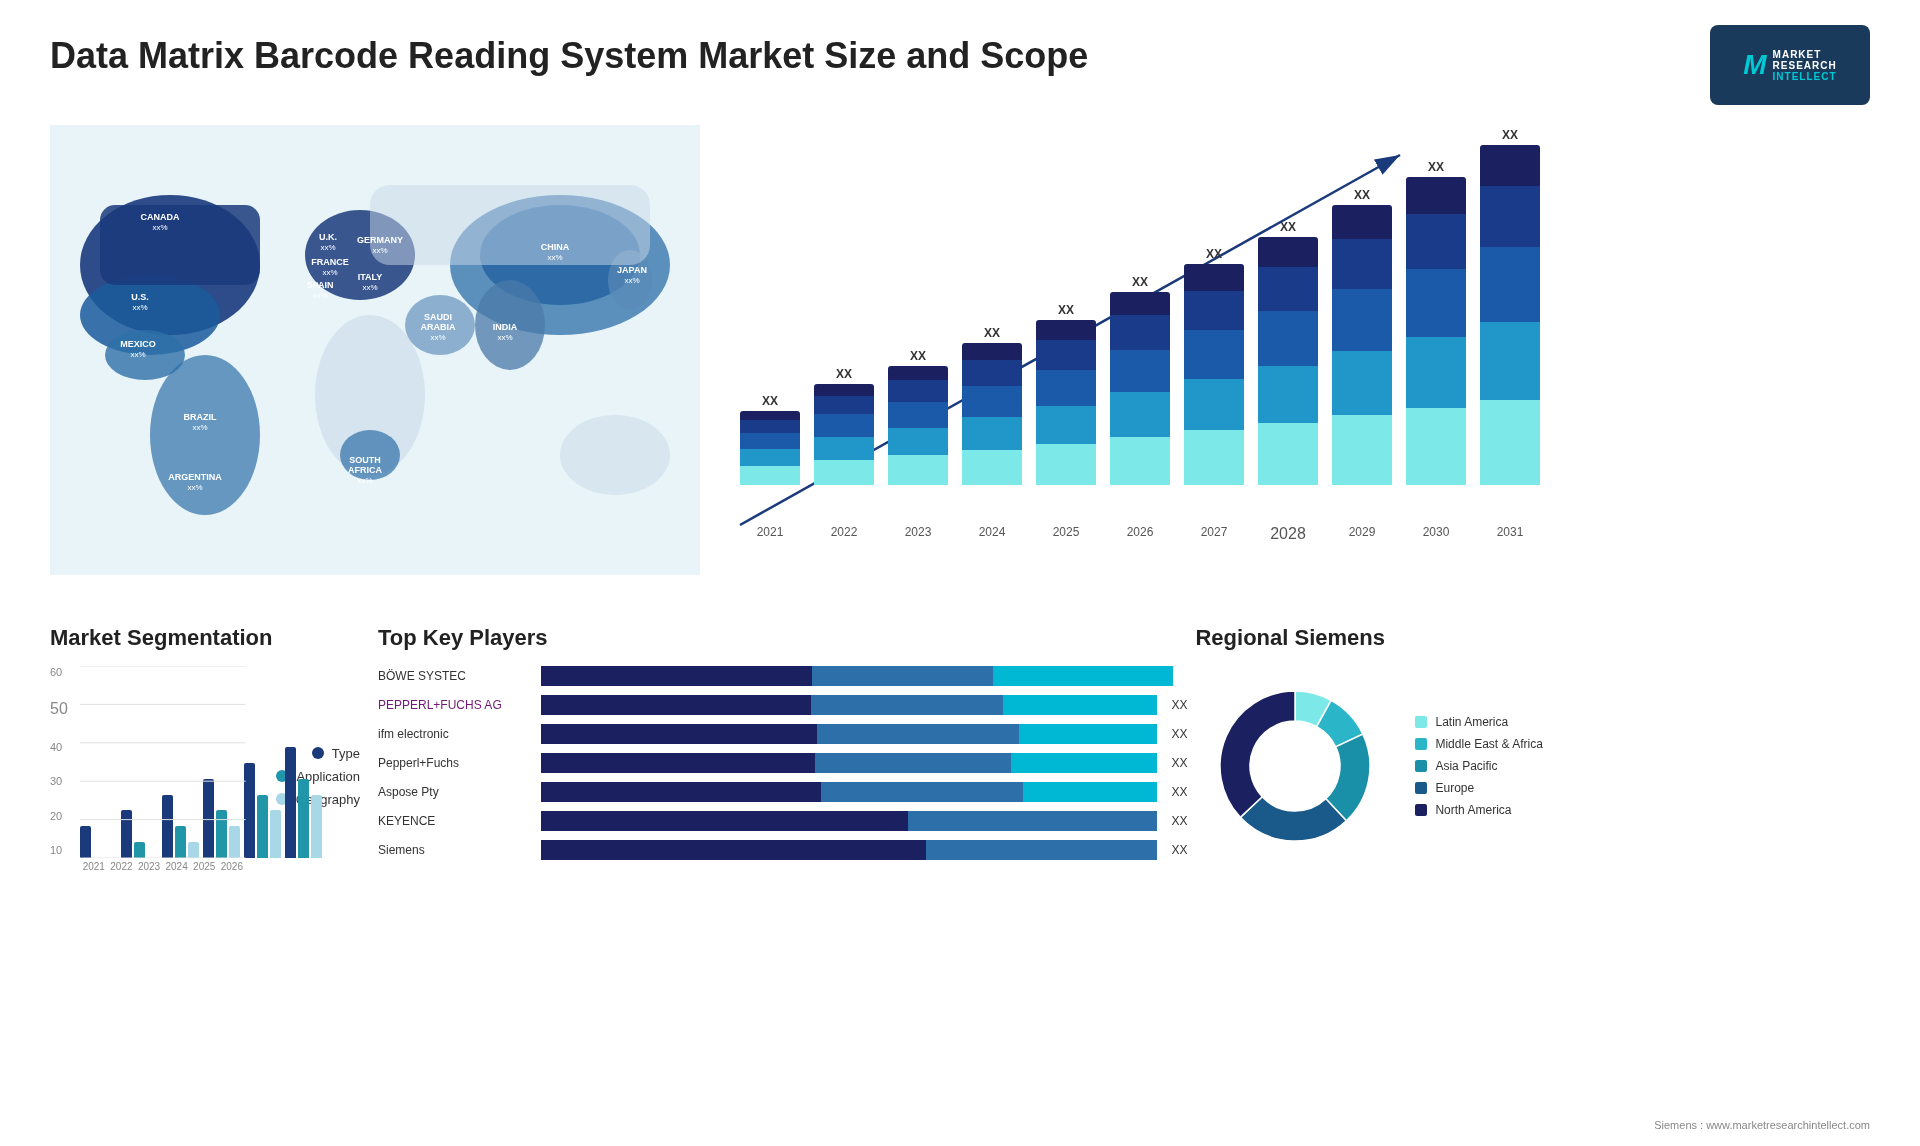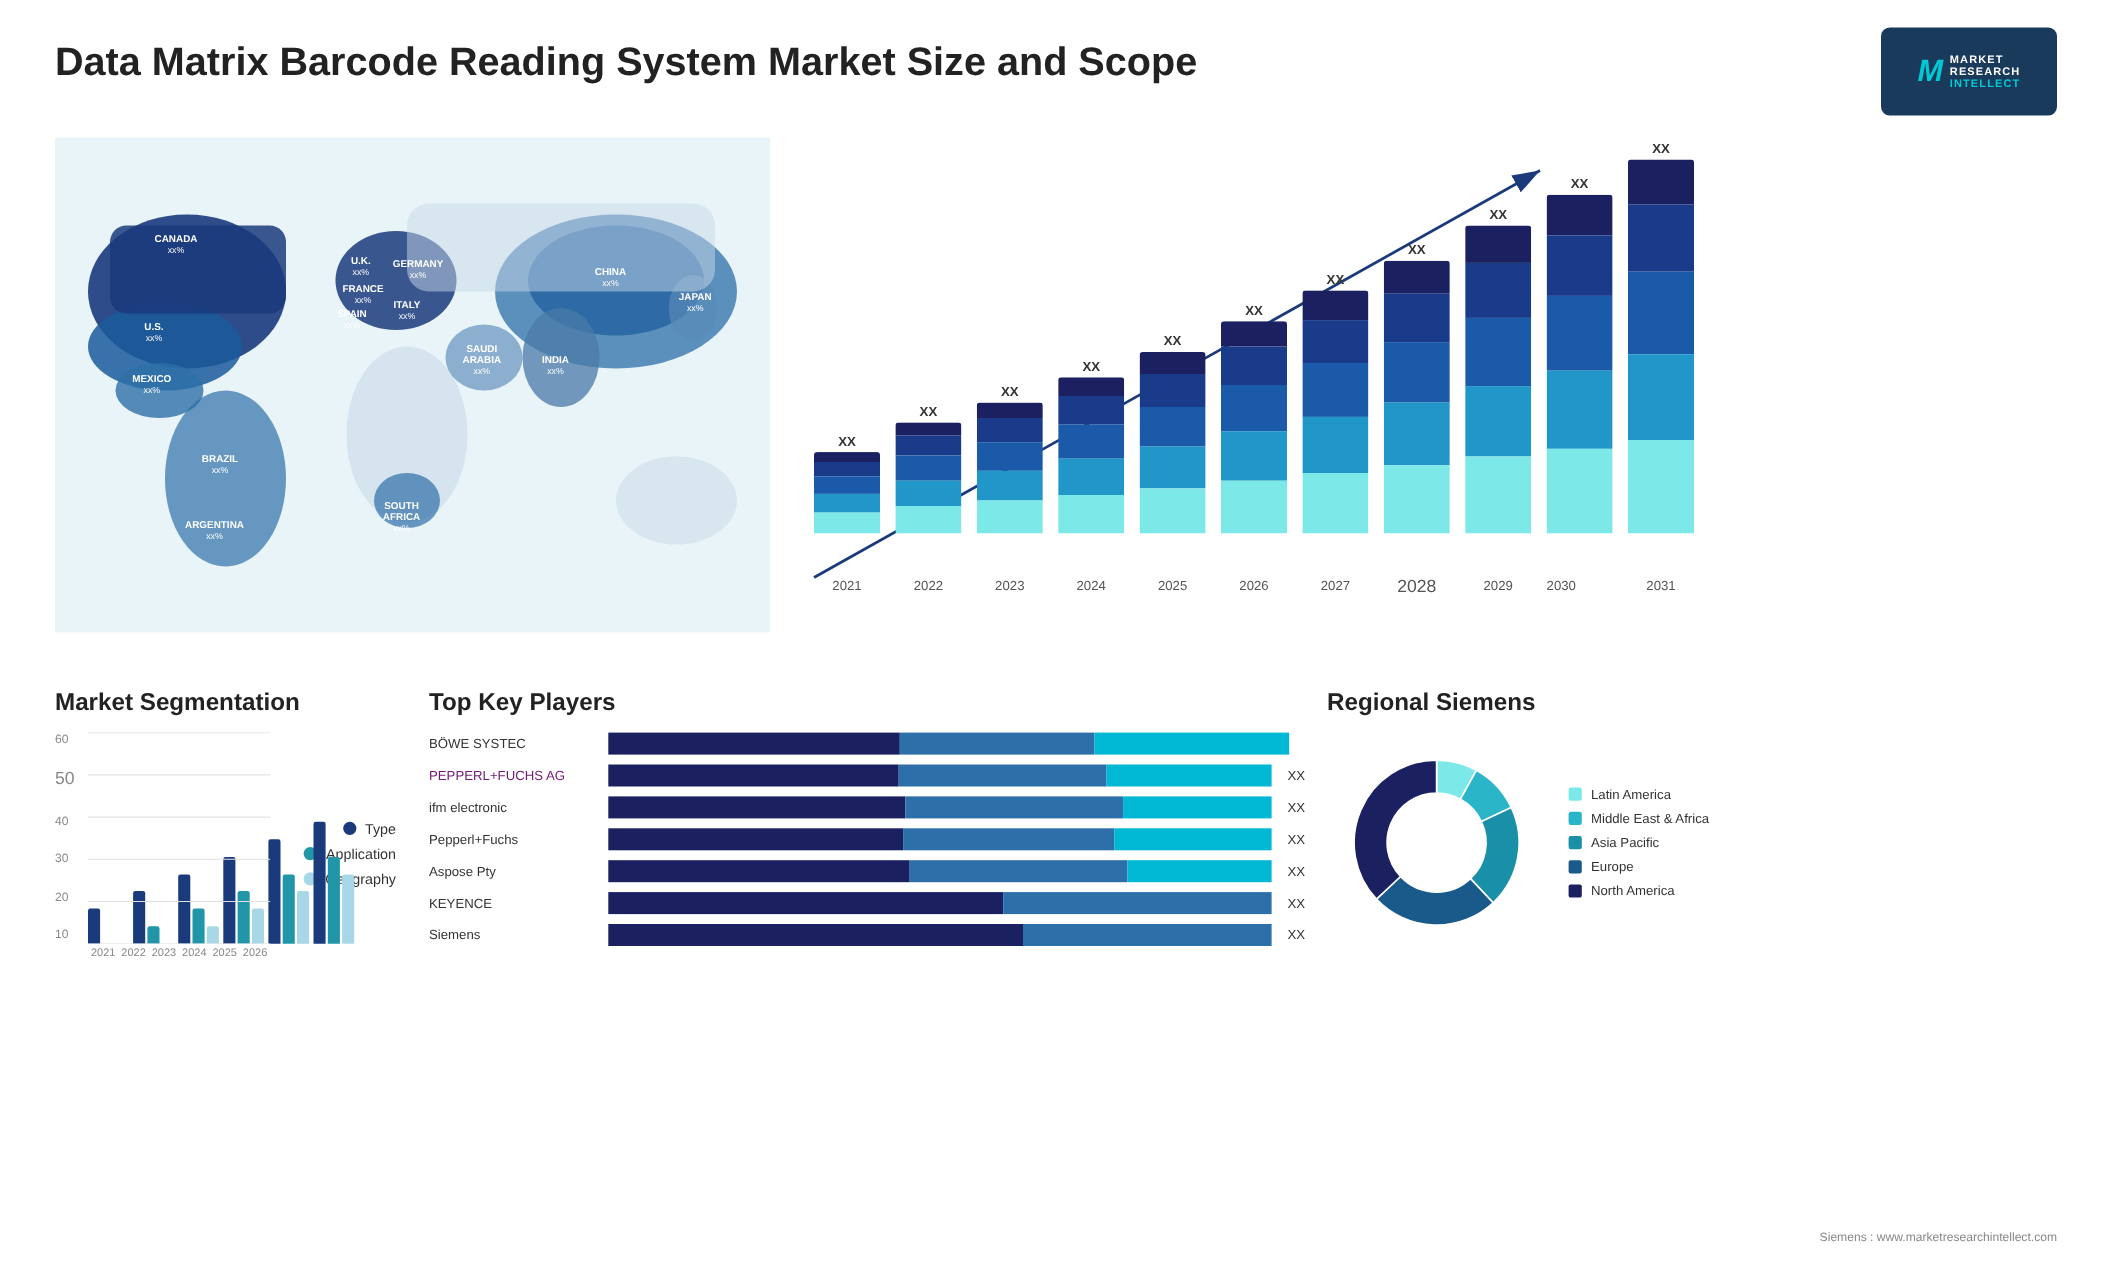--- a/index.html
+++ b/index.html
@@ -161,21 +161,21 @@
       position: relative;
     }
     .chart-panel {
       flex: 1;
       position: relative;
     }
 
     
     .bottom-row {
       display: flex;
-      gap: 20px;
+      gap: 8px;
     }
     .seg-panel {
       width: 320px;
       flex-shrink: 0;
     }
     .players-panel {
       flex: 1.2;
     }
     .regional-panel {
       flex: 1;
@@ -419,21 +419,21 @@
         <div id="x-axis-years" style="display:flex; gap:14px; padding: 0 20px; justify-content:flex-start;">
         <div style="font-size: 12px; color: rgb(85, 85, 85); width: 60px; text-align: center;">2021</div>
             <div style="font-size: 12px; color: rgb(85, 85, 85); width: 60px; text-align: center;">2022</div>
             <div style="font-size: 12px; color: rgb(85, 85, 85); width: 60px; text-align: center;">2023</div>
             <div style="font-size: 12px; color: rgb(85, 85, 85); width: 60px; text-align: center;">2024</div>
             <div style="font-size: 12px; color: rgb(85, 85, 85); width: 60px; text-align: center;">2025</div>
             <div style="font-size: 12px; color: rgb(85, 85, 85); width: 60px; text-align: center;">2026</div>
             <div style="font-size: 12px; color: rgb(85, 85, 85); width: 60px; text-align: center;">2027</div>
             <div style="font-size: 16px; color: rgb(85, 85, 85); width: 60px; text-align: center;">2028</div>
             <div style="font-size: 12px; color: rgb(85, 85, 85); width: 60px; text-align: center;">2029</div>
-            <div style="font-size: 12px; color: rgb(85, 85, 85); width: 60px; text-align: left;">2030</div>
+            <div style="font-size: 12px; color: rgb(85, 85, 85); width: 60px; text-align: center;">2030</div>
             <div style="font-size: 12px; color: rgb(85, 85, 85); width: 60px; text-align: center;">2031</div>
           </div>
       </div>
     </div>
   </div>
 
   <div class="bottom-row">
 
     <div class="seg-panel">
       <div class="section-title">Market Segmentation</div>

